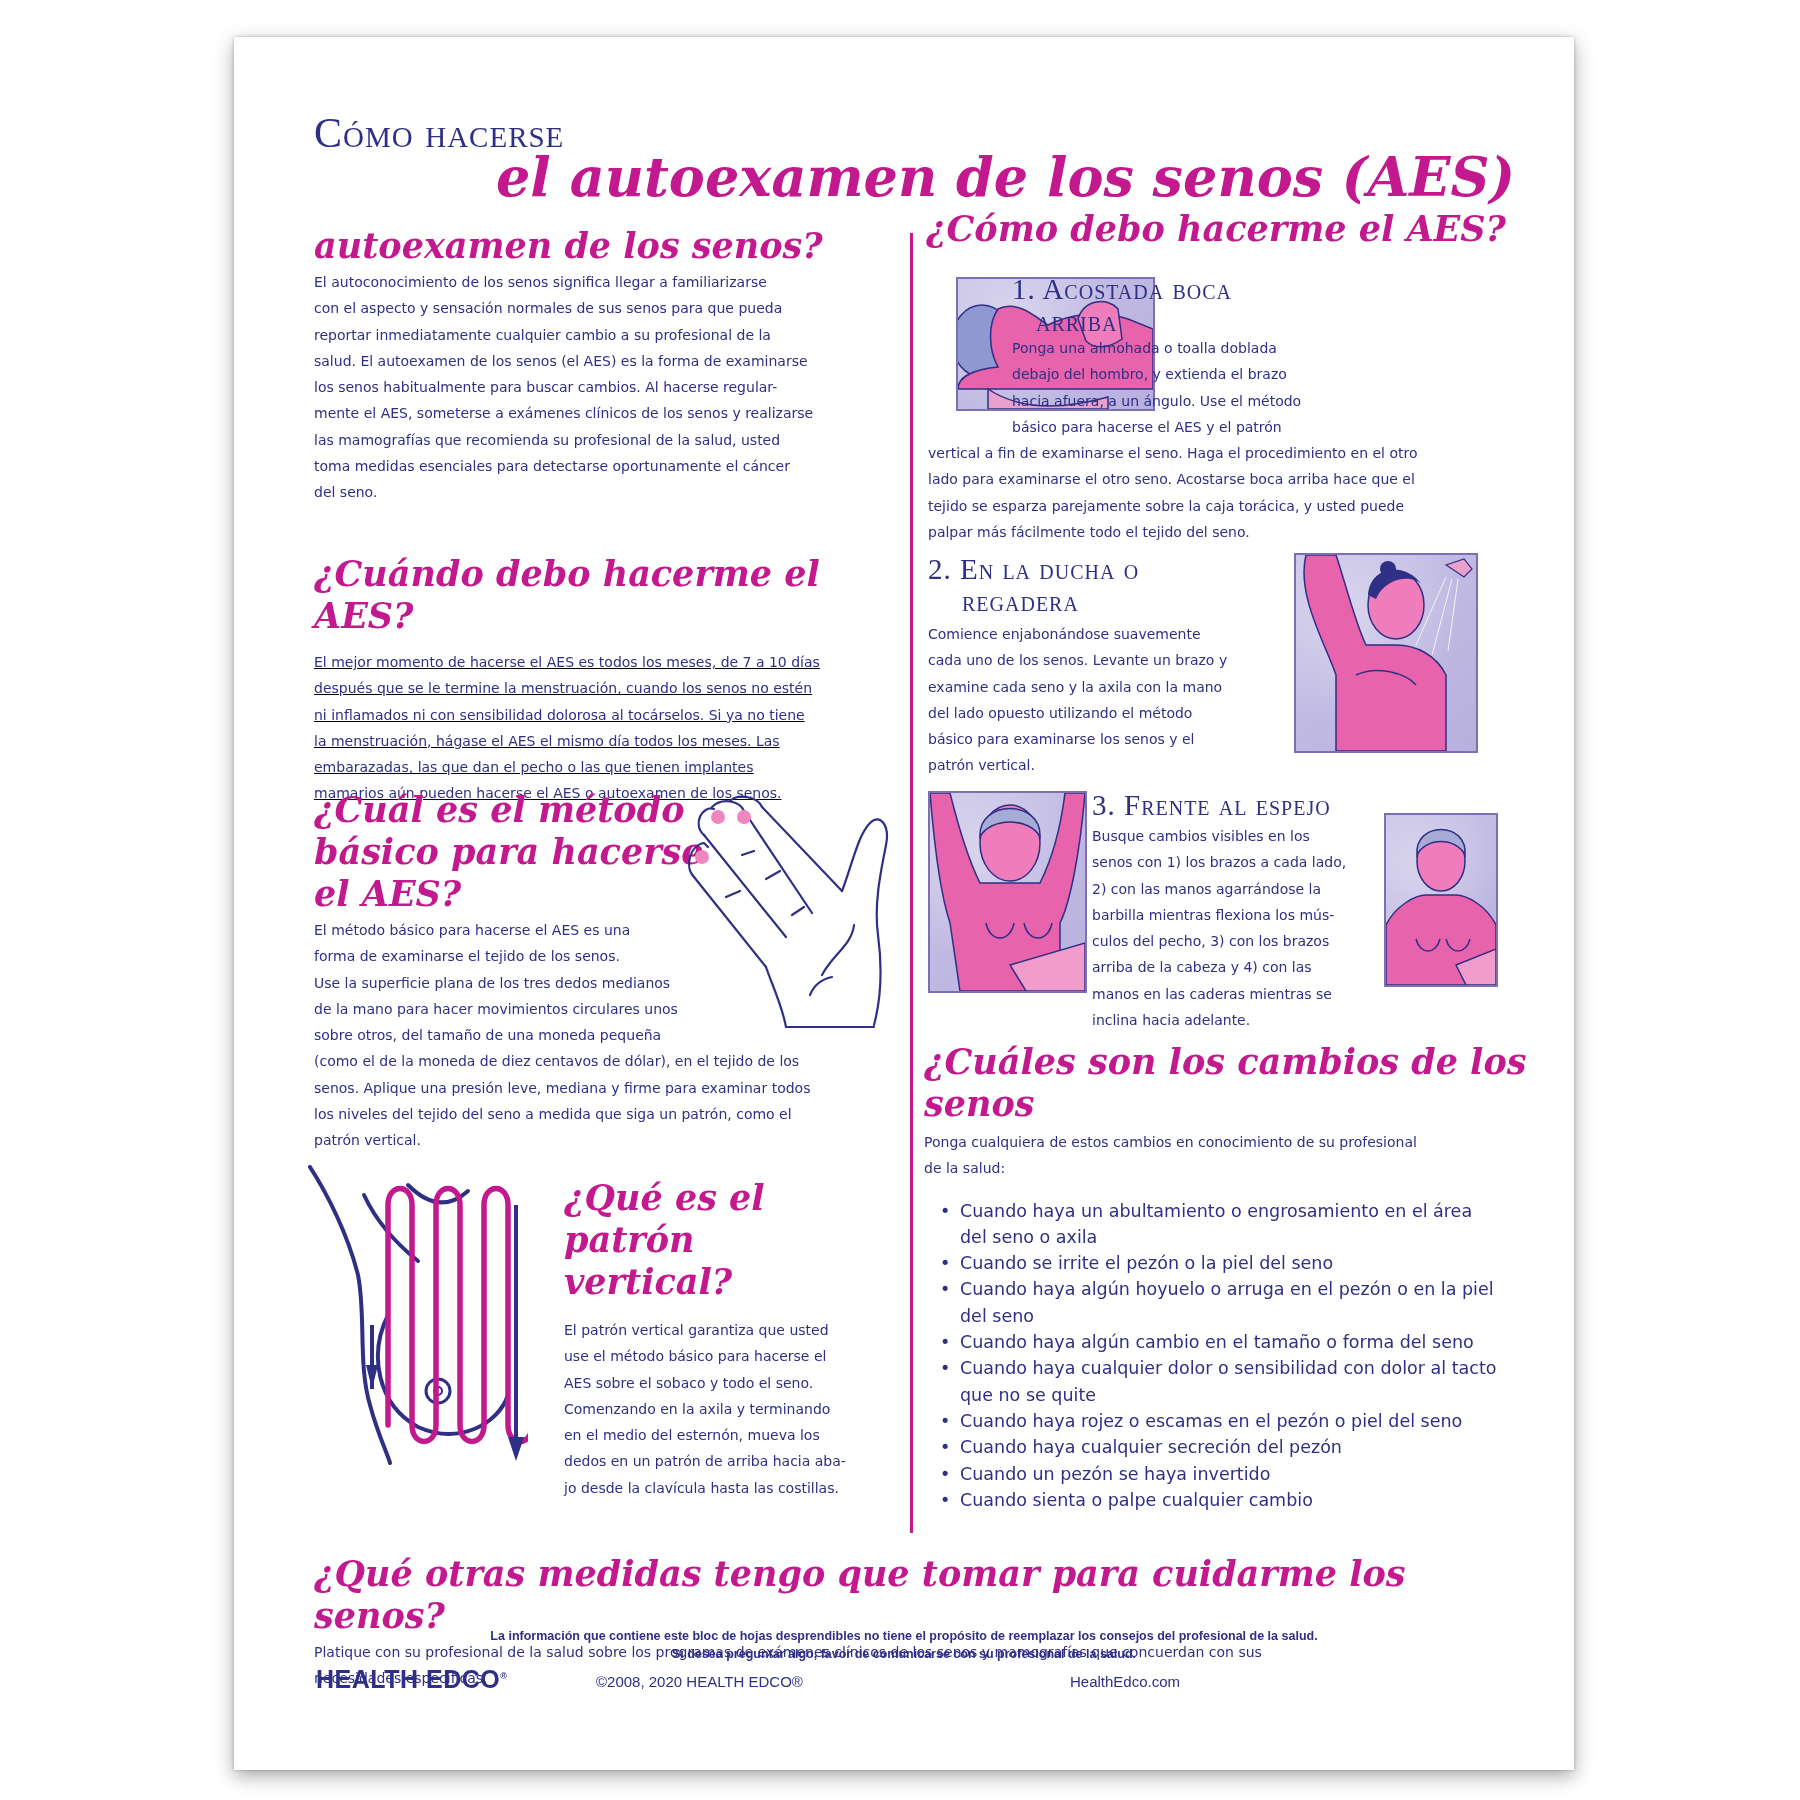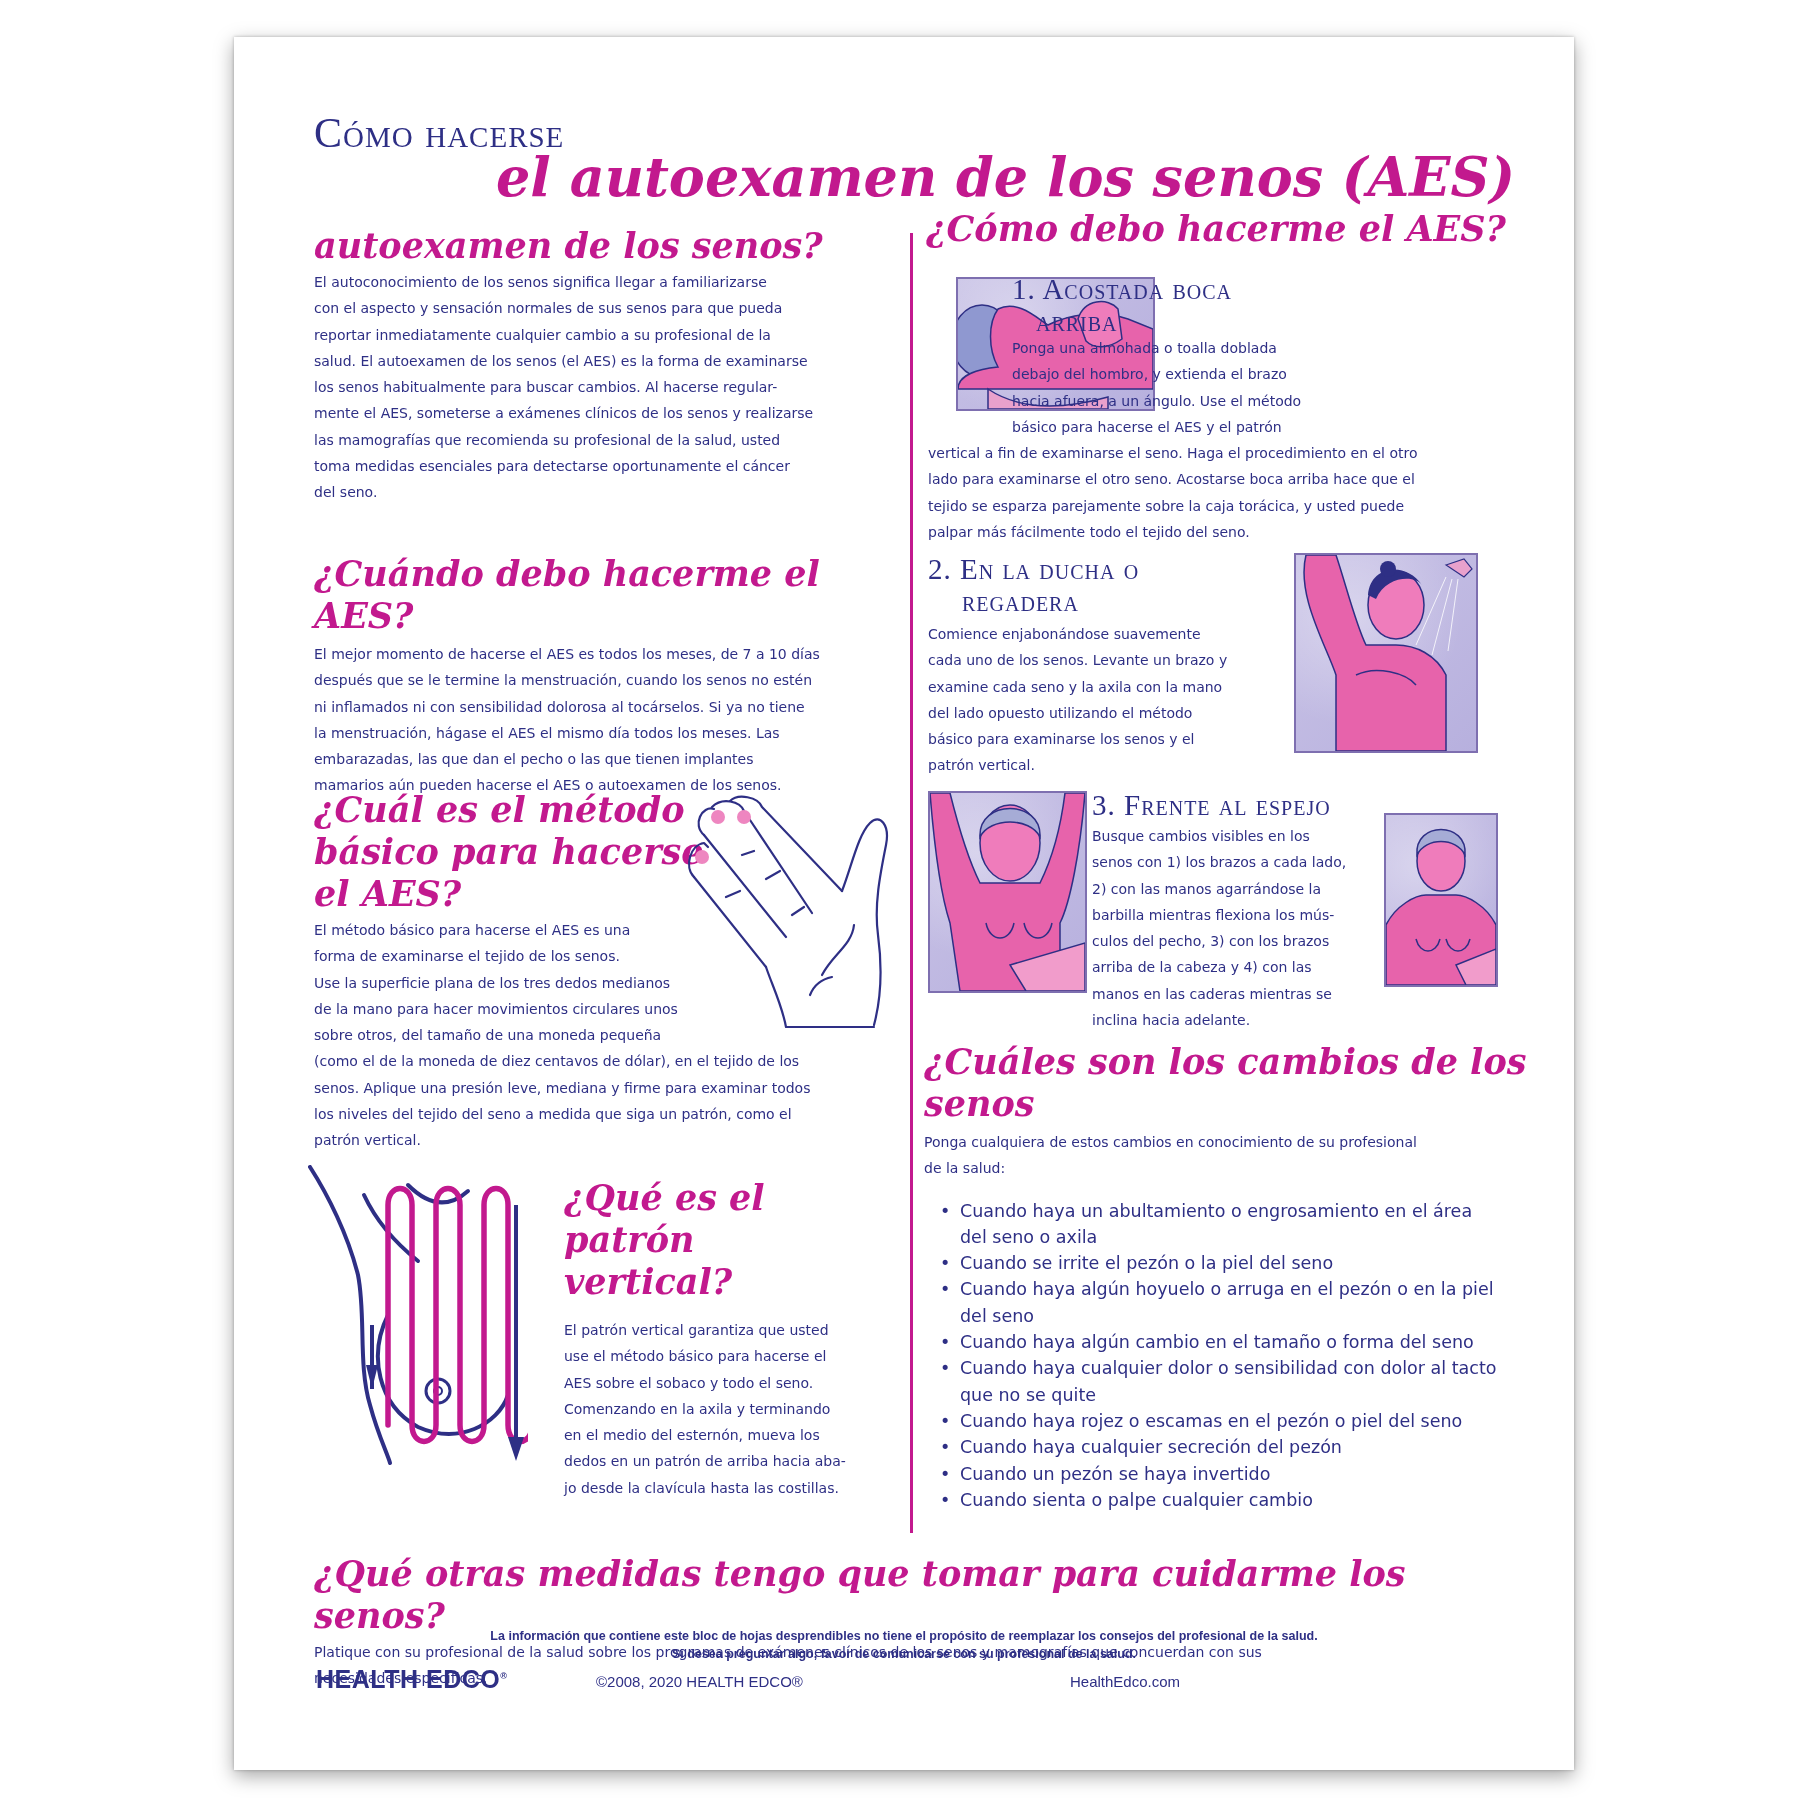--- a/index.html
+++ b/index.html
@@ -82,21 +82,21 @@
       <p class="body-text">los senos habitualmente para buscar cambios. Al hacerse regular-</p>
       <p class="body-text">mente el AES, someterse a exámenes clínicos de los senos y realizarse</p>
       <p class="body-text">las mamografías que recomienda su profesional de la salud, usted</p>
       <p class="body-text">toma medidas esenciales para detectarse oportunamente el cáncer</p>
       <p class="body-text">del seno.</p>
     </div>
   </div>
 
   <div class="abs" style="left:80px; top:516px; width:580px;">
     <p class="h-script">¿Cuándo debo hacerme el AES?</p>
-    <div style="margin-top:4px;">
+    <div style="margin-top:12px;text-decoration:underline;">
       <p class="body-text">El mejor momento de hacerse el AES es todos los meses, de 7 a 10 días</p>
       <p class="body-text">después que se le termine la menstruación, cuando los senos no estén</p>
       <p class="body-text">ni inflamados ni con sensibilidad dolorosa al tocárselos. Si ya no tiene</p>
       <p class="body-text">la menstruación, hágase el AES el mismo día todos los meses. Las</p>
       <p class="body-text">embarazadas, las que dan el pecho o las que tienen implantes</p>
       <p class="body-text">mamarios aún pueden hacerse el AES o autoexamen de los senos.</p>
     </div>
   </div>
 
   <div class="abs" style="left:80px; top:752px; width:600px;">

